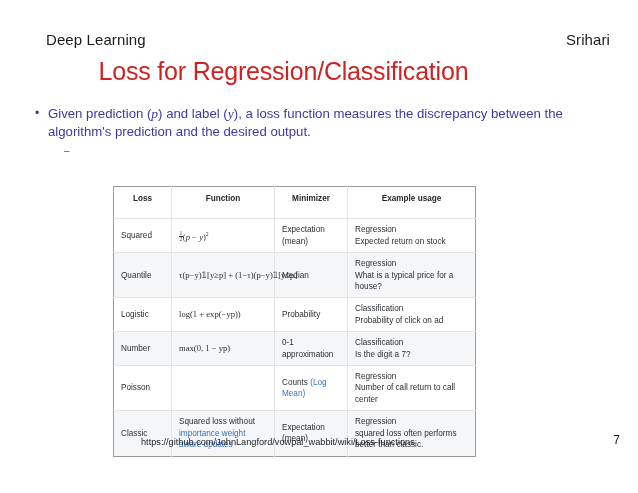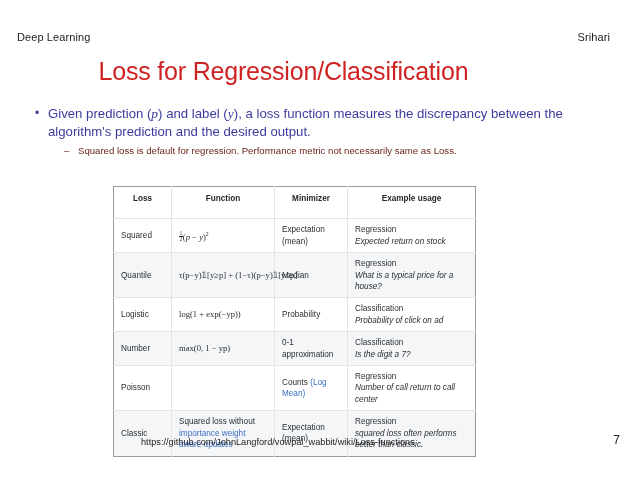--- a/index.html
+++ b/index.html
@@ -12,26 +12,26 @@
     background: #ffffff;
     font-family: "Liberation Sans", sans-serif;
     overflow: hidden;
     position: relative;
   }
 
   
   .slide-header {
     position: absolute;
     top: 31px;
-    left: 17px;
+    left: 46px;
     right: 28px;
     display: flex;
     justify-content: space-between;
     align-items: baseline;
-    font-size: 11px;
+    font-size: 15px;
     color: #1c1c1c;
     letter-spacing: 0.1px;
   }
 
   
   .slide-title {
     position: absolute;
     top: 57px;
     left: 0;
     width: 567px;
@@ -144,21 +144,21 @@
     font-size: 5.6px;
     line-height: 1;
     text-align: center;
   }
   .frac .num { display: block; border-bottom: 0.6px solid #2b2f33; padding: 0 0.5px; }
   .frac .den { display: block; padding: 0 0.5px; }
   sup { font-size: 0.66em; vertical-align: super; }
 
   .link { color: #3a6fc4; }
   .usage-title { display: block; }
-  .usage-ex { display: block; font-style: italic; }
+  .usage-ex { display: block; }
 
   
   .footer-url {
     position: absolute;
     left: 101px;
     top: 437px;
     font-size: 9.2px;
     color: #1c1c1c;
     margin-left: 40px;
   }
@@ -182,21 +182,20 @@
 
 <div class="bullets">
 
   <div class="bullet-l1">
     <span class="marker">•</span>
     <span class="bullet-text"><span>Given prediction (</span><i>p</i><span>) and label (</span><i>y</i><span>), a loss function measures the discrepancy between the algorithm's prediction and the desired output.</span></span>
   </div>
 
   <div class="bullet-l2">
     <span class="marker">–</span>
-    <span>Squared loss is default for regression. Performance metric not necessarily same as Loss.</span>
   </div>
 
 </div>
 
 <div class="loss-table-wrap">
   <table class="loss-table">
     <colgroup>
       <col class="c-loss">
         <col class="c-func">
         <col class="c-min">

